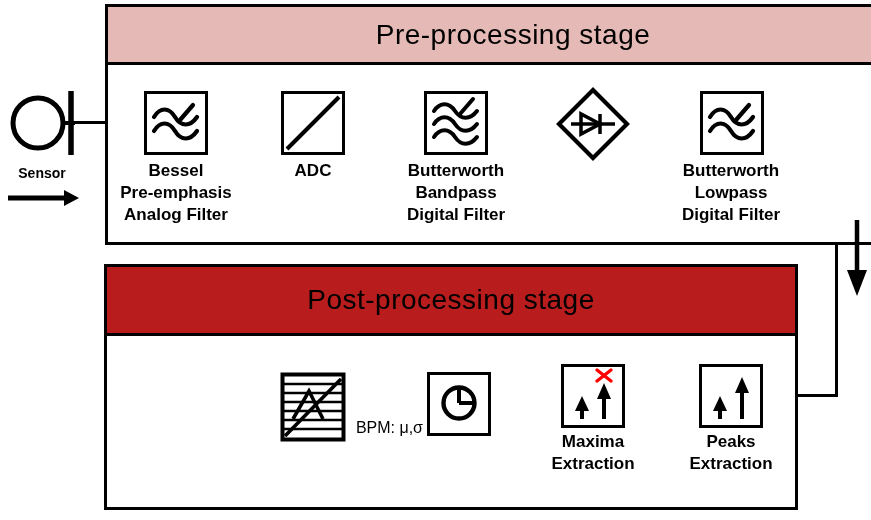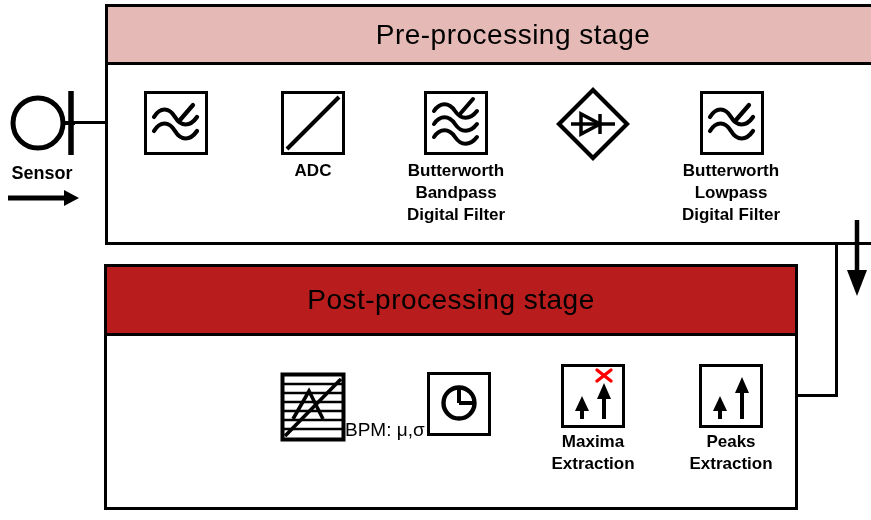--- a/index.html
+++ b/index.html
@@ -6,22 +6,22 @@
   #stage{position:relative;width:871px;height:520px;background:#fff;
          font-family:"Liberation Sans",sans-serif;color:#000;overflow:hidden;}
   .outer{position:absolute;border:3px solid #000;background:#fff;box-sizing:border-box;}
   .band{position:absolute;left:0;right:0;top:0;border-bottom:3px solid #000;
         display:flex;align-items:center;justify-content:center;box-sizing:border-box;}
   .band .title{font-size:28px;letter-spacing:.5px;}
   .hline,.vline{position:absolute;background:#000;}
   .sq{position:absolute;width:64px;height:64px;border:3px solid #000;background:#fff;box-sizing:border-box;}
   .sq svg{position:absolute;left:0;top:0;width:58px;height:58px;}
   .lbl{position:absolute;font-weight:bold;font-size:17px;line-height:22px;text-align:center;white-space:pre-line;}
-  .lbl.big{font-size:18px;line-height:22px;}
-  .small-lbl{position:absolute;font-size:19px;text-align:left;white-space:nowrap;}
+  .lbl.big{font-size:14px;line-height:22px;}
+  .small-lbl{position:absolute;font-size:16px;text-align:right;white-space:nowrap;}
   .icon-abs{position:absolute;}
 </style>
 </head>
 <body>
 
 <div id="stage">
 
   <div class="hline" style="left:70px;top:121px;width:76px;height:3px;"></div>
   <div class="hline" style="left:208px;top:121px;width:75px;height:3px;"></div>
   <div class="hline" style="left:345px;top:121px;width:81px;height:3px;"></div>
@@ -61,20 +61,23 @@
 
   <div class="sq" style="left:144px;top:91px;">
     <svg viewBox="0 0 58 58">
       <g fill="none" stroke="#000" stroke-width="4.2" stroke-linecap="round">
         <path d="M 7 23 C 13 13, 22 13, 28 23 C 34 33, 43 33, 50 23"></path>
         <path d="M 7 37 C 13 27, 22 27, 28 37 C 34 47, 43 47, 50 37"></path>
         <path d="M 33 26 L 46 11"></path>
       </g>
     </svg>
   </div>
+  <div class="lbl" style="left:96px;top:160px;width:160px;">Bessel
+Pre-emphasis
+Analog Filter</div>
 
   <div class="sq" style="left:281px;top:91px;">
     <svg viewBox="0 0 58 58">
       <line x1="3" y1="55" x2="55" y2="3" stroke="#000" stroke-width="4"></line>
     </svg>
   </div>
   <div class="lbl" style="left:253px;top:160px;width:120px;">ADC</div>
 
   <div class="sq" style="left:424px;top:91px;">
     <svg viewBox="0 0 58 58">

